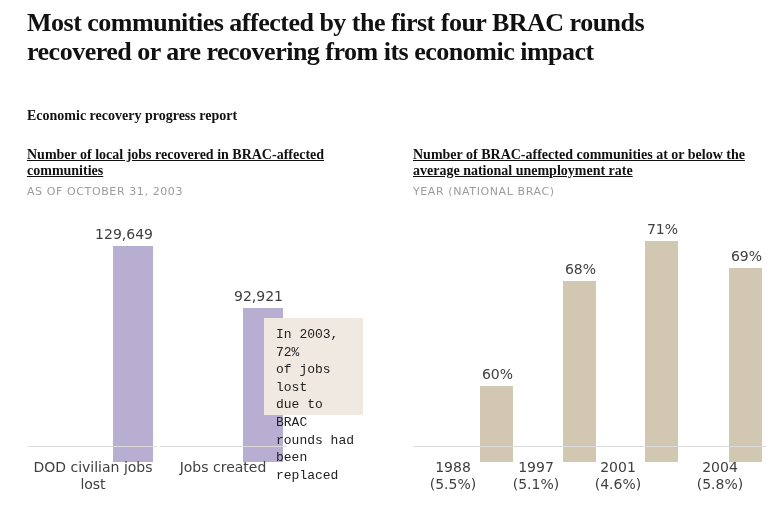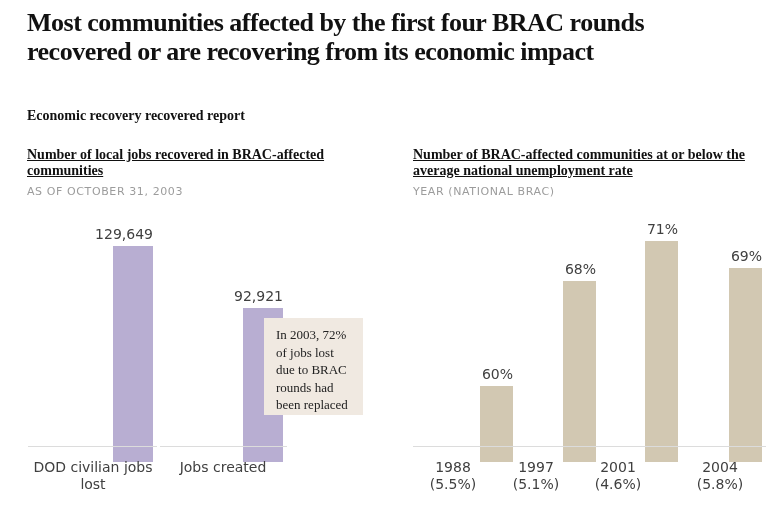--- a/index.html
+++ b/index.html
@@ -70,31 +70,31 @@
   .ax-l2{left:158px;}
   .ax-r1{left:388px;}
   .ax-r2{left:471px;}
   .ax-r3{left:553px;}
   .ax-r4{left:655px;}
 
   
   .annotation-box{
     position:absolute;left:264px;top:318px;width:99px;height:97px;
     box-sizing:border-box;padding:8px 4px 0 12px;
-    font-family:Liberation Serif, serif;
+    font-family:Liberation Mono, monospace;
     font-size:13px;line-height:17.6px;color:#222222;
   }
 </style>
 </head>
 <body>
 
 <h1 class="page-title preline">Most communities affected by the first four BRAC rounds
 recovered or are recovering from its economic impact</h1>
 
-<div class="page-subtitle">Economic recovery recovered report</div>
+<div class="page-subtitle">Economic recovery progress report</div>
 
 <h2 class="chart-title left-col preline">Number of local jobs recovered in BRAC-affected
 communities</h2>
 
 <div class="chart-kicker left-col">AS OF OCTOBER 31, 2003</div>
 
 <div class="chart-left-bars">
   <div class="bargroup bg-l1">
     <div class="bar-value">129,649</div>
     <div class="bar-rect" style="height: 216px; background: rgb(184, 174, 210);"></div>

